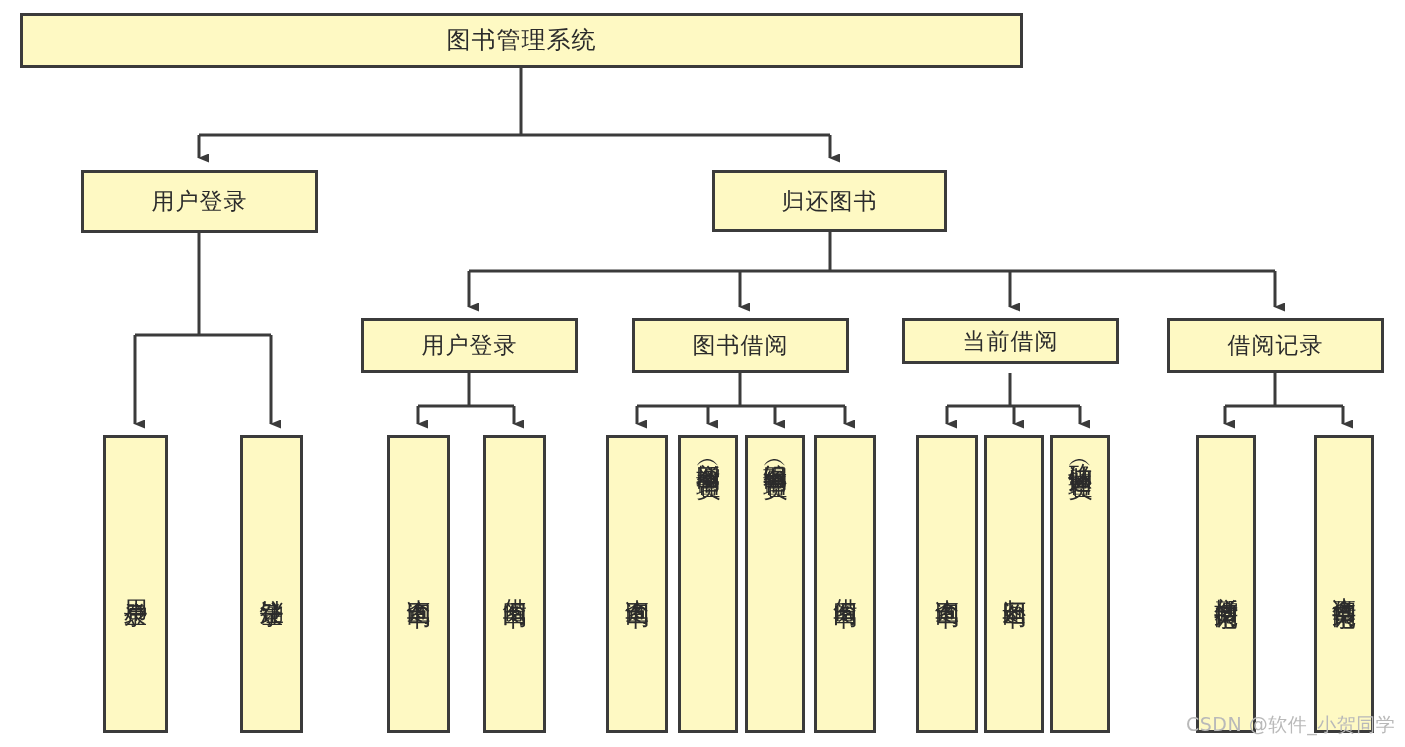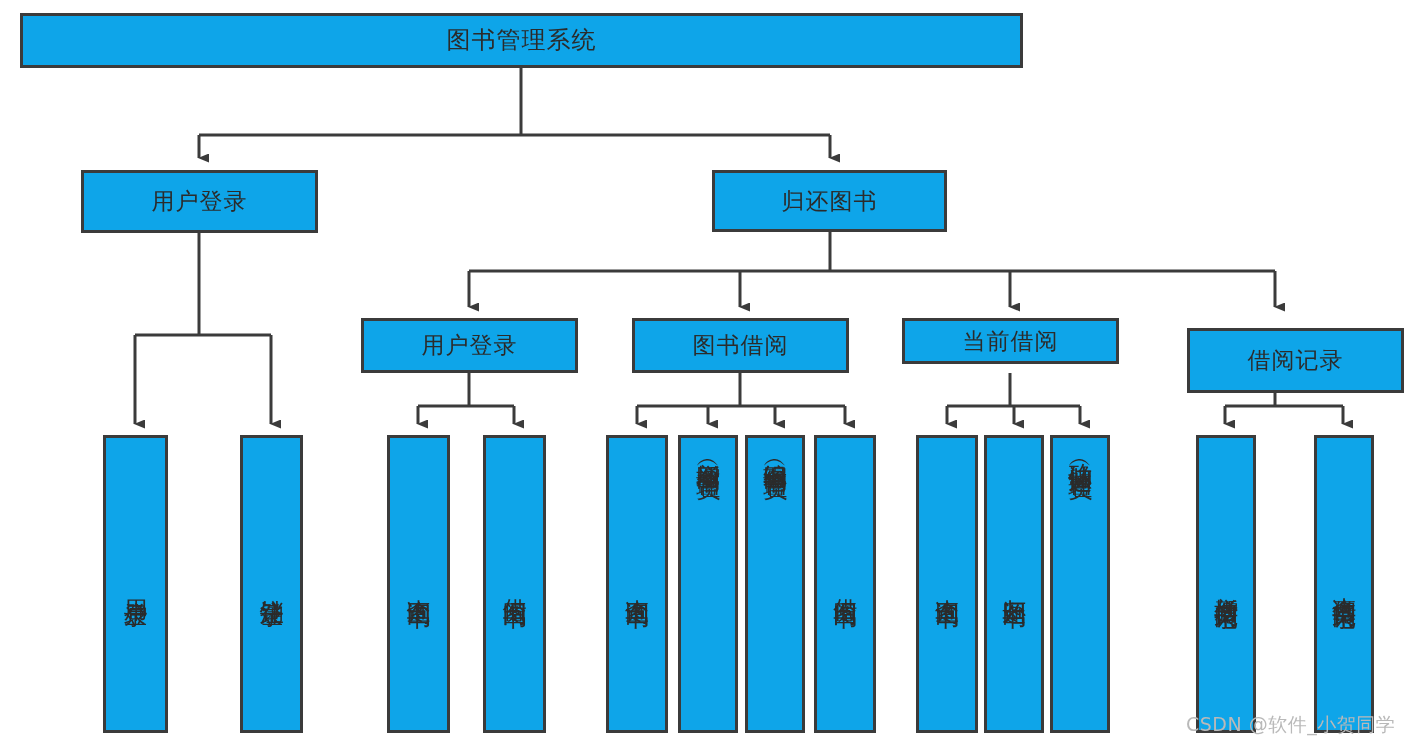--- a/index.html
+++ b/index.html
@@ -1,21 +1,21 @@
 <!DOCTYPE html>
 <html><head>
 <meta charset="utf-8">
 <style>
   html,body{margin:0;padding:0;background:#ffffff;}
   body{width:1405px;height:747px;overflow:hidden;
        font-family:"DejaVu Sans","Liberation Sans",sans-serif;}
   #canvas{position:relative;width:1405px;height:747px;background:#fff;}
   svg.edges{position:absolute;left:0;top:0;width:1405px;height:747px;pointer-events:none;}
 
-  .node{position:absolute;box-sizing:border-box;background:#0ea5e9;
+  .node{position:absolute;box-sizing:border-box;background:#fef9c3;
         border:3px solid #3b3b3b;display:flex;align-items:center;
         justify-content:center;color:#2b2b2b;}
   .node .lbl{display:block;text-align:center;line-height:1.16;}
 
   
   .h-node .lbl{font-size:23px;letter-spacing:1px;white-space:nowrap;}
   .root .lbl{font-size:24px;}
 
   
   .v-node{align-items:flex-start;padding-top:6px;}
@@ -100,21 +100,21 @@
   </div>
 
   <div class="node h-node" style="left:632px;top:318px;width:217px;height:55px;justify-content:center;">
     <span class="lbl">图书借阅</span>
   </div>
 
   <div class="node h-node" style="left:902px;top:318px;width:217px;height:46px;">
     <span class="lbl">当前借阅</span>
   </div>
 
-  <div class="node h-node" style="left:1167px;top:328px;width:217px;height:65px;margin-left:20px;">
+  <div class="node h-node" style="left:1167px;top:318px;width:217px;height:55px;">
     <span class="lbl">借阅记录</span>
   </div>
 
   <div class="node v-node center" style="left:103px;top:435px;width:65px;height:298px;">
     <span class="lbl">用户登录</span>
   </div>
   <div class="node v-node center" style="left:240px;top:435px;width:63px;height:298px;">
     <span class="lbl">注销登录</span>
   </div>
 

